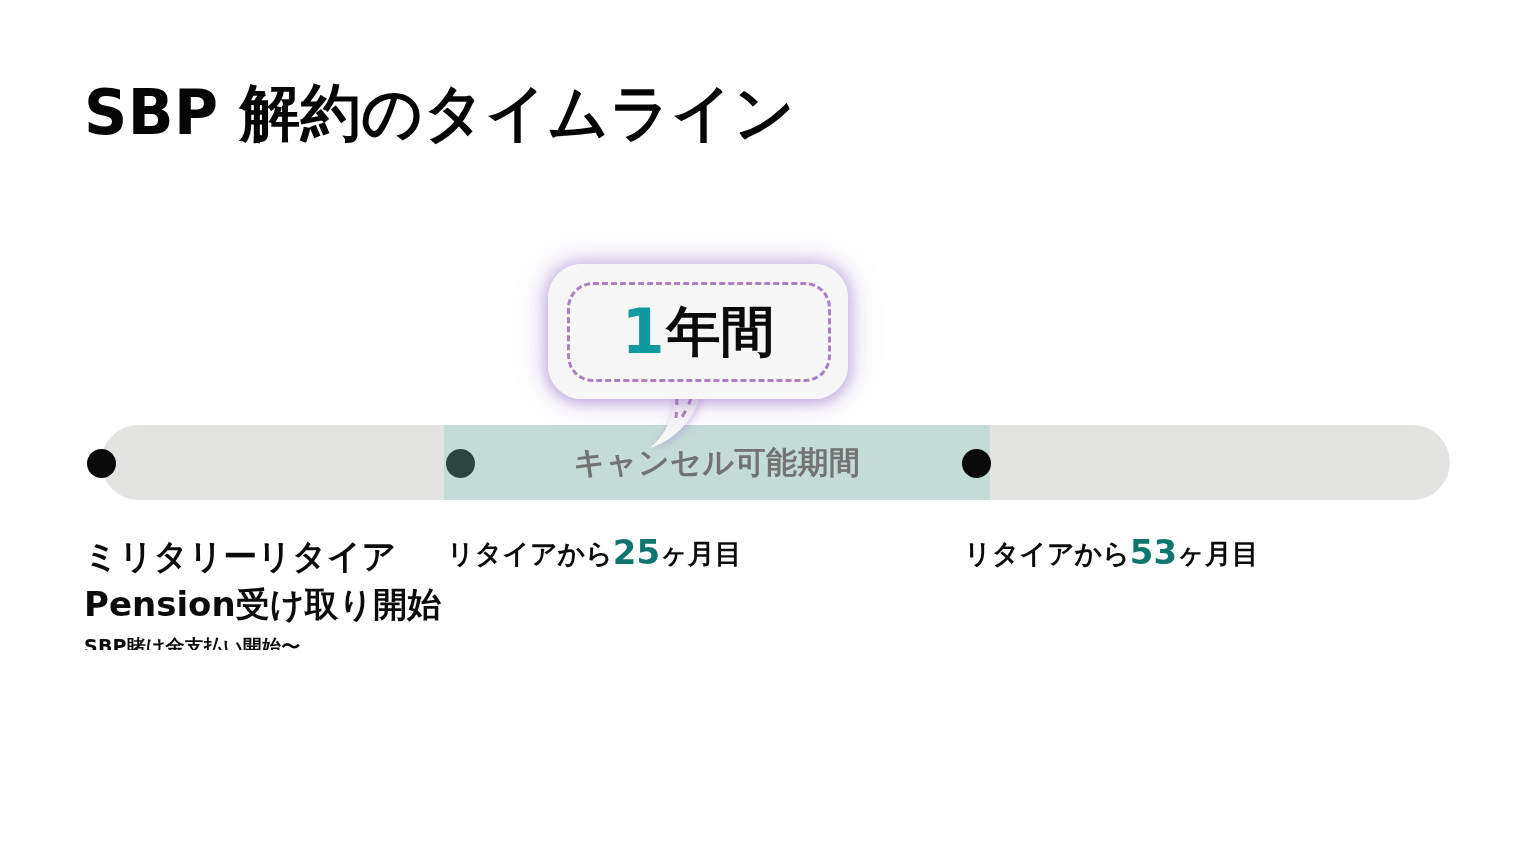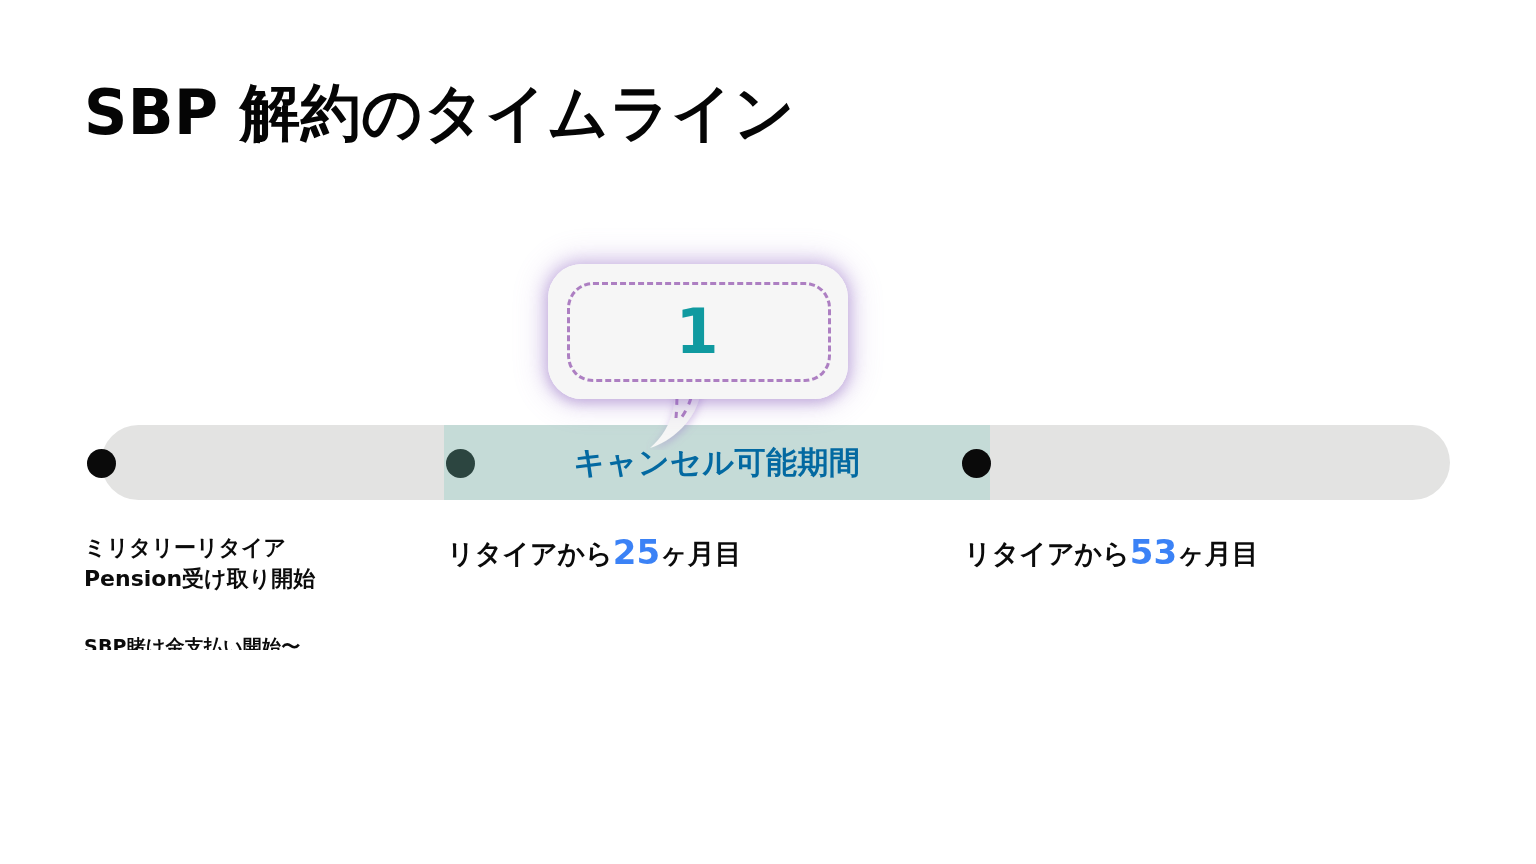--- a/index.html
+++ b/index.html
@@ -72,21 +72,21 @@
     position: absolute;
     left: 444px;
     top: 425px;
     width: 546px;
     height: 75px;
     display: flex;
     align-items: center;
     justify-content: center;
     font-size: 31px;
     font-weight: 900;
-    color: #0369a1;
+    color: #737373;
     letter-spacing: 0.5px;
     white-space: nowrap;
     font-family: "DejaVu Sans", "Liberation Sans", sans-serif;
     pointer-events: auto;
   }
 
   
   .dot {
     position: absolute;
     width: 29px;
@@ -102,21 +102,21 @@
   .label {
     position: absolute;
     color: #0b0b0b;
     font-family: "DejaVu Sans", "Liberation Sans", sans-serif;
     white-space: nowrap;
   }
 
   .label-left {
     left: 84px;
     top: 532px;
-    font-size: 22px;
+    font-size: 34px;
     font-weight: 800;
     line-height: 1.42;
   }
   .label-left .line { display: block; }
 
   .label-left-sub {
     left: 84px;
     top: 634px;
     font-size: 19px;
     font-weight: 700;
@@ -133,21 +133,21 @@
 
   .label-right {
     left: 964px;
     top: 532px;
     font-size: 27px;
     font-weight: 800;
     line-height: 1.2;
   }
 
   .num {
-    color: #3b82f6;
+    color: #0f766e;
     font-size: 34px;
     font-weight: 900;
     vertical-align: -1px;
     letter-spacing: 0px;
   }
 
   
   .bubble-group {
     position: absolute;
     left: 534px;
@@ -273,16 +273,17 @@
       <path d="M47 4 C47 16, 42 30, 32 42" fill="none" stroke="#ad7fc2" stroke-width="3" stroke-dasharray="7 7" stroke-linecap="butt"></path>
       <path d="M31 4 C31 14, 31 26, 30 38" fill="none" stroke="#ad7fc2" stroke-width="3" stroke-dasharray="7 7" stroke-linecap="butt"></path>
     </svg>
 
     <div class="bubble-glow"></div>
     <div class="bubble-body"></div>
     <div class="bubble-dash"></div>
 
     <div class="bubble-text">
       <span class="big-num">1</span>
+        <span>年間</span>
     </div>
   </div>
 
 </div>
 
 </body></html>

